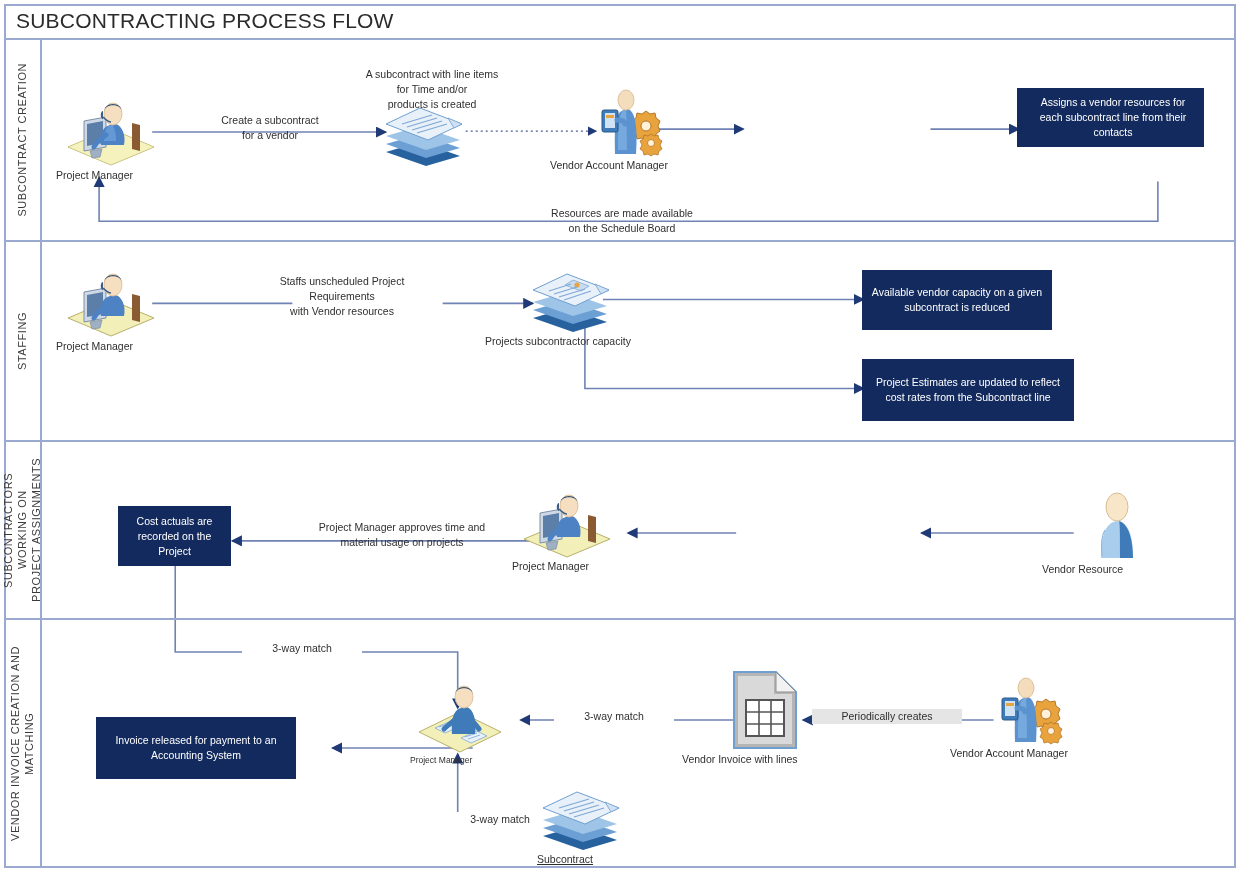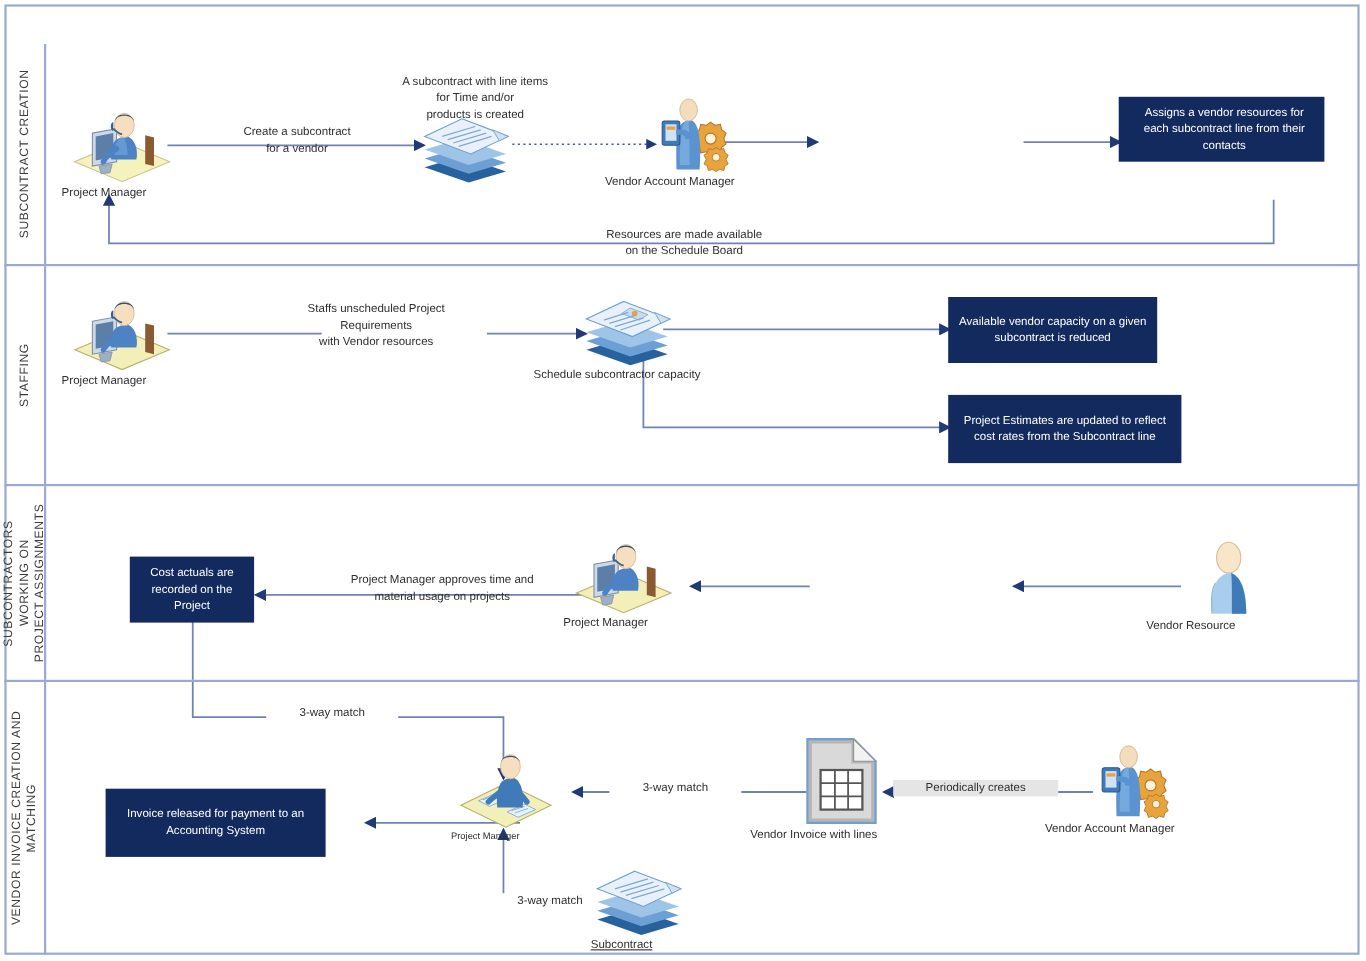--- a/index.html
+++ b/index.html
@@ -49,20 +49,23 @@
   
   .ico{position:absolute;}
   .ico svg{display:block;}
 </style>
 </head>
 <body>
 
 <div class="page">
   <div class="frame"></div>
 
+  <div class="title-band">
+    <div class="title-text">SUBCONTRACTING PROCESS FLOW</div>
+  </div>
 
   <div class="lane" style="top:40px;height:202px;width:1232px;">
     <div class="lane-head">
       <span>SUBCONTRACT CREATION</span>
     </div>
     <div class="lane-body">
 
       <svg class="wires" viewBox="0 0 1192 202" preserveAspectRatio="none">
         <defs>
           <marker id="ah1" markerWidth="7" markerHeight="7" refX="6" refY="3.5" orient="auto">
@@ -207,21 +210,21 @@
           <circle cx="50" cy="13" r="2.6" fill="#e8a33d"></circle>
           <g stroke="#7fa8d4" stroke-width="1.1">
             <line x1="22" y1="19" x2="44" y2="12"></line>
             <line x1="27" y1="22" x2="50" y2="15"></line>
             <line x1="32" y1="25" x2="58" y2="17"></line>
             <line x1="37" y1="28" x2="64" y2="19"></line>
           </g>
           <polygon points="68,12 82,18 74,22" fill="#cfe0f2" stroke="#6f9fd0" stroke-width=".8"></polygon>
         </svg>
       </div>
-      <div class="icon-cap" style="left:443px;top:92px;width:180px;">Schedule subcontractor capacity</div>
+      <div class="icon-cap" style="left:443px;top:92px;width:180px;">Projects subcontractor capacity</div>
 
       <div class="lbl" style="left:205px;top:32px;width:190px;">Staffs unscheduled Project
 Requirements
 with Vendor resources</div>
 
       <div class="pbox" style="left:820px;top:28px;width:190px;height:60px;">Available vendor capacity on a given subcontract is reduced</div>
       <div class="pbox" style="left:820px;top:117px;width:212px;height:62px;">Project Estimates are updated to reflect cost rates from the Subcontract line</div>
     </div>
   </div>
 

